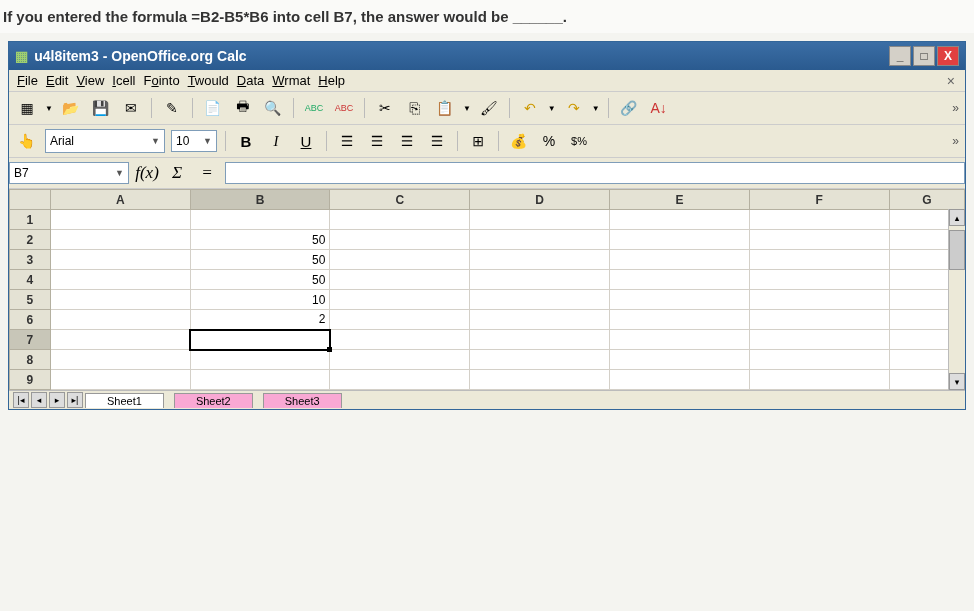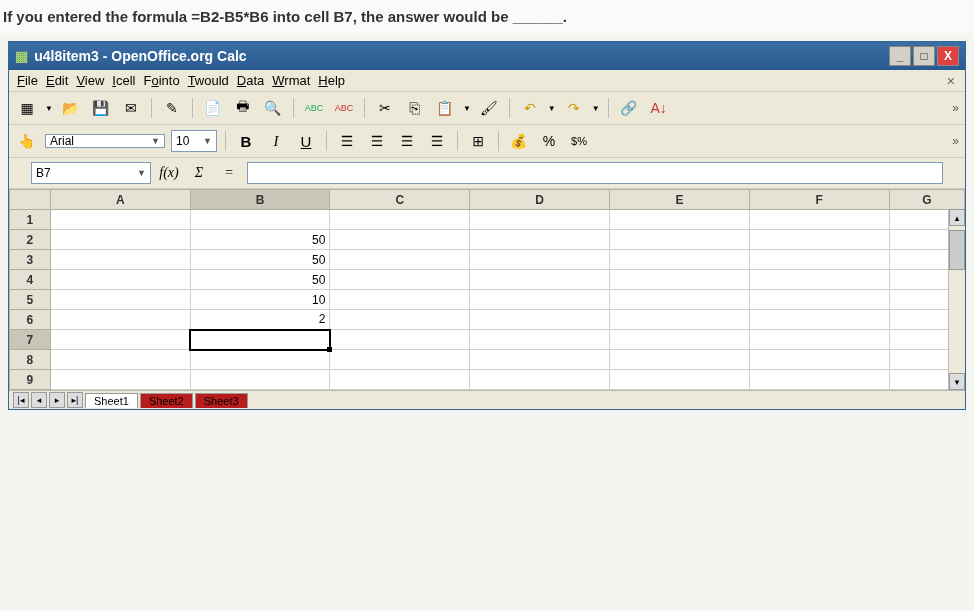--- a/index.html
+++ b/index.html
@@ -71,21 +71,21 @@
       font-size: 14px;
       cursor: pointer;
       border: 1px solid transparent;
     }
     .tool-sep { width: 1px; height: 20px; background: #bbb; margin: 0 2px; }
     .font-name {
       background: white;
       border: 1px solid #7f9db9;
       padding: 2px 4px;
       width: 120px;
-      height: 14px;
+      height: 24px;
       font-size: 12px;
       display: flex;
       align-items: center;
       justify-content: space-between;
     }
     .font-size {
       background: white;
       border: 1px solid #7f9db9;
       padding: 2px 4px;
       width: 46px;
@@ -95,21 +95,21 @@
       align-items: center;
       justify-content: space-between;
     }
     .dd-arrow { font-size: 9px; color: #555; }
     .bold { font-weight: bold; font-size: 15px; }
     .italic { font-style: italic; font-size: 15px; font-family: 'Times New Roman', serif; }
     .underline { text-decoration: underline; font-size: 15px; }
     .overflow { font-size: 12px; color: #555; margin-left: auto; }
     .formula-bar {
       background: #ece9d8;
-      padding: 4px 22px;
+      padding: 4px 0;
       display: flex;
       align-items: center;
       gap: 6px;
       border-bottom: 1px solid #ccc;
     }
     .name-box {
       background: white;
       border: 1px solid #7f9db9;
       padding: 2px 4px;
       width: 120px;
@@ -117,21 +117,21 @@
       font-size: 12px;
       display: flex;
       align-items: center;
       justify-content: space-between;
     }
     .fx-btn {
       width: 24px; height: 22px;
       display: flex; align-items: center; justify-content: center;
       font-style: italic;
       font-family: 'Times New Roman', serif;
-      font-size: 14px;
+      font-size: 17px;
       cursor: pointer;
     }
     .formula-input {
       flex: 1;
       background: white;
       border: 1px solid #7f9db9;
       height: 22px;
       padding: 2px 4px;
       font-size: 12px;
     }
@@ -191,25 +191,25 @@
       border: 1px solid #999;
       background: #ddd;
       display: flex; align-items: center; justify-content: center;
       font-size: 9px;
       cursor: pointer;
     }
     .sheet-tab {
       background: white;
       border: 1px solid #999;
       border-bottom: none;
-      padding: 1px 8px;
+      padding: 1px 21px;
       font-size: 11px;
       cursor: pointer;
     }
-    .sheet-tab.inactive { background: #b91c1c; }
+    .sheet-tab.inactive { background: #f9a8d4; margin-left: 8px; }
     .scroll-v {
       position: absolute;
       right: 0; top: 20px; bottom: 0;
       width: 17px;
       background: #ece9d8;
       border-left: 1px solid #bbb;
       display: flex;
       flex-direction: column;
     }
     .sv-btn {

